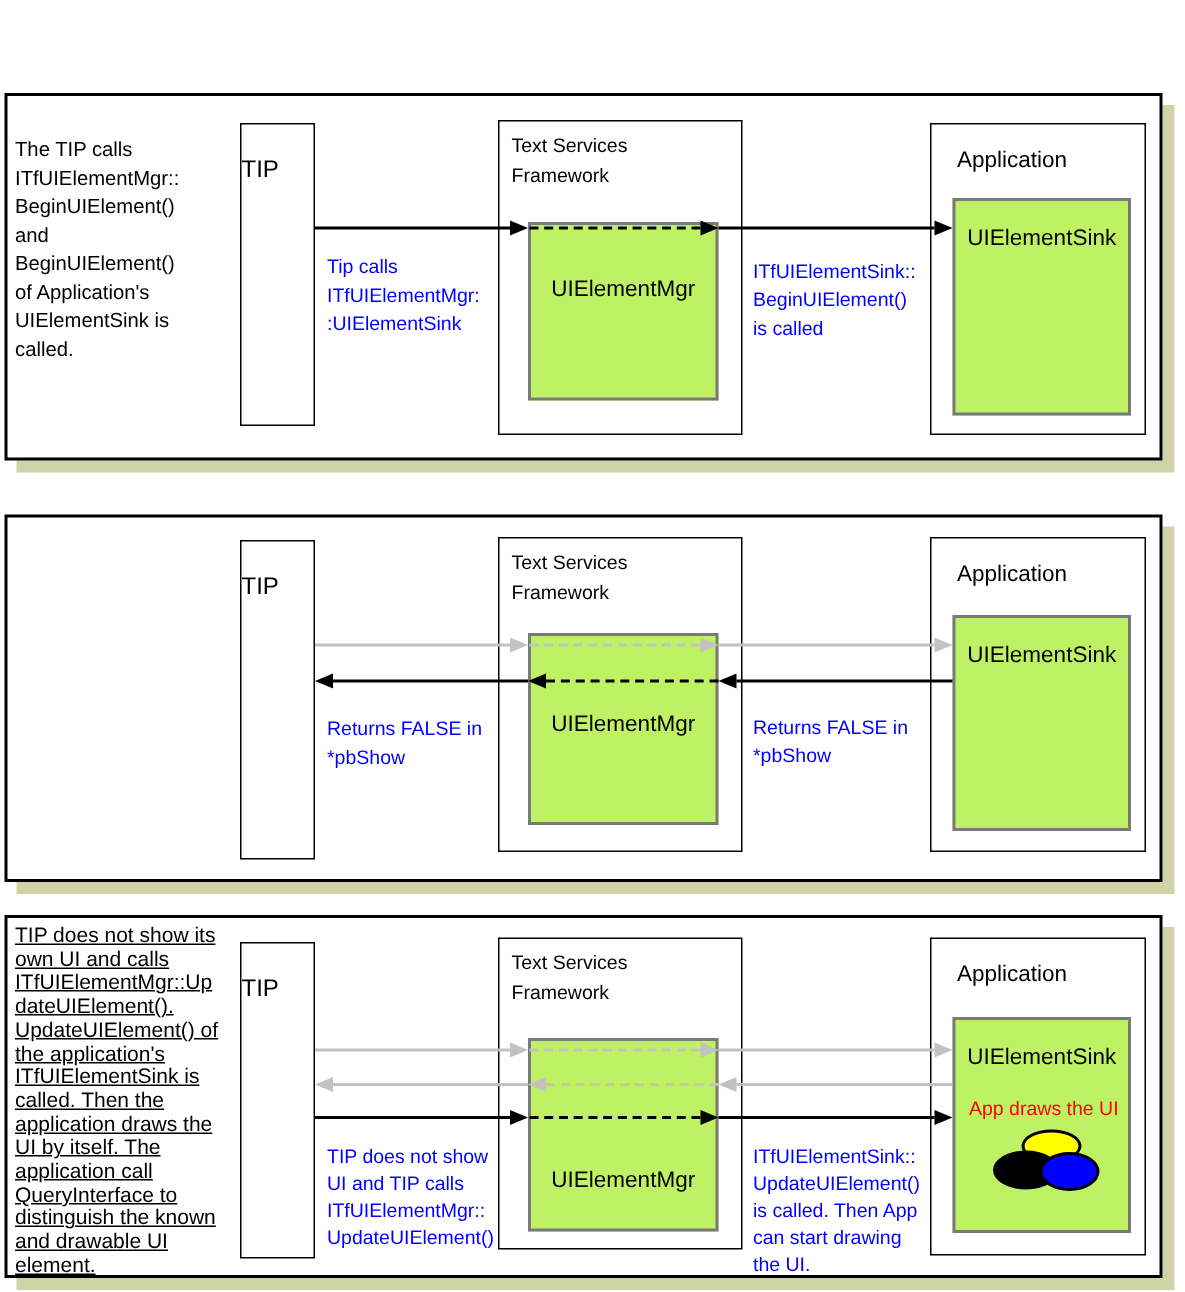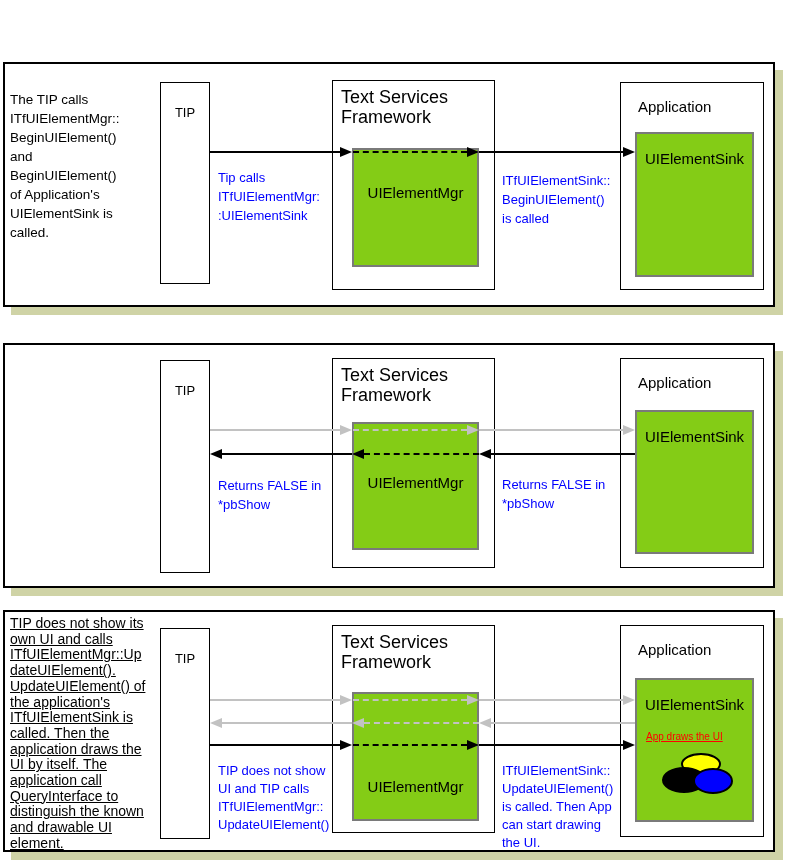--- a/index.html
+++ b/index.html
@@ -6,37 +6,37 @@
   #page{position:relative;width:790px;height:861px;background:#ffffff;overflow:hidden;
         font-family:"Liberation Sans","DejaVu Sans",sans-serif;color:#000;}
   .pre{white-space:pre-line;}
   #title{position:absolute;left:0;top:8px;width:790px;text-align:center;
          font-family:"Liberation Serif","DejaVu Serif",serif;font-size:23px;}
   .panel{position:absolute;left:3px;width:768px;border:2px solid #000;background:#fff;
          box-shadow:8px 8px 0 0 var(--shadow);}
   .caption{position:absolute;font-size:13.5px;line-height:19px;}
   .caption.small{font-size:14px;line-height:15.7px;text-decoration:underline;}
   .obox{position:absolute;border:1px solid #000;background:#fff;box-sizing:border-box;}
-  .gbox{position:absolute;border:2px solid var(--graybox);background:#84cc16;box-sizing:border-box;}
-  .tip-label{display:block;padding-top:22px;text-align:center;font-size:13px;}
-  .tsf-label{display:block;padding:6px 0 0 8px;font-size:18px;line-height:20px;}
+  .gbox{position:absolute;border:2px solid var(--graybox);background:#bef264;box-sizing:border-box;}
+  .tip-label{display:block;padding-top:22px;text-align:left;font-size:16px;}
+  .tsf-label{display:block;padding:6px 0 0 8px;font-size:13px;line-height:20px;}
   .app-label{display:block;padding:15px 0 0 17px;font-size:15px;}
   .mgr-label{position:absolute;left:0;width:100%;text-align:center;font-size:15px;}
   .sink-label{display:block;padding-top:16px;text-align:center;font-size:15px;}
   .hl{position:absolute;height:0;border-top:2px solid #000;}
   .hl.dash{border-top-style:dashed;}
   .hl.gray{border-top-color:var(--gray);}
   .ah{position:absolute;width:0;height:0;border-top:5px solid transparent;border-bottom:5px solid transparent;}
   .ah.r{border-left:12px solid #000;}
   .ah.l{border-right:12px solid #000;}
   .ah.gray.r{border-left-color:var(--gray);}
   .ah.gray.l{border-right-color:var(--gray);}
   .note{position:absolute;color:var(--blue);font-size:13px;line-height:19px;}
   .note.tight{line-height:18px;}
-  .red-label{position:absolute;color:var(--red);font-size:10px;text-decoration:underline;}
+  .red-label{position:absolute;color:var(--red);font-size:13px;}
   .ell{position:absolute;border:2px solid #000;border-radius:50%;box-sizing:border-box;}
 </style>
 </head>
 <body>
 
 <div id="page">
 
 
   <div class="panel" style="top:62px;height:241px;">
     <div class="caption pre" style="left:5px;top:26px;width:150px;">The TIP calls

